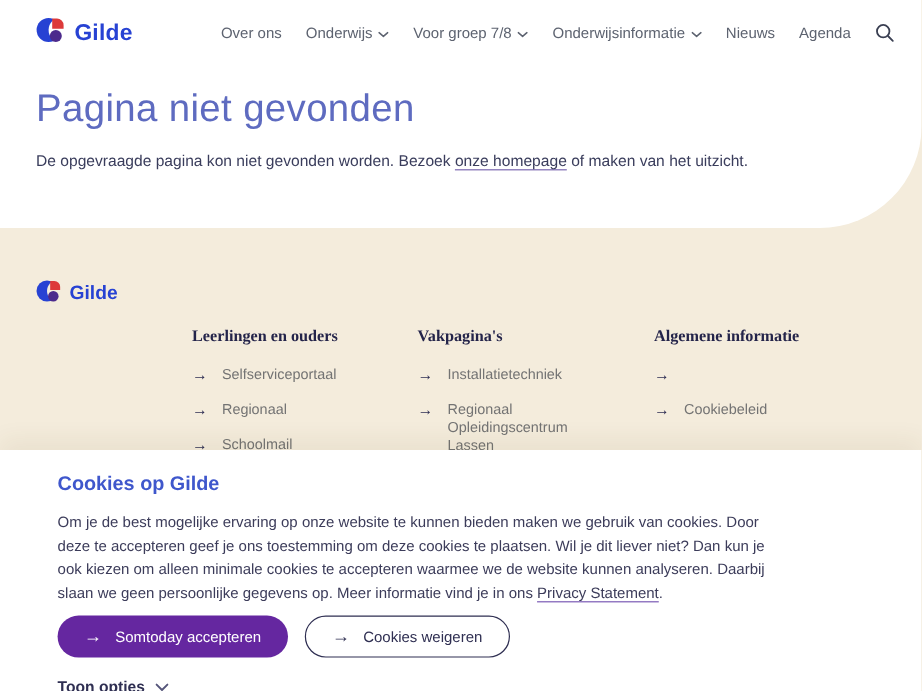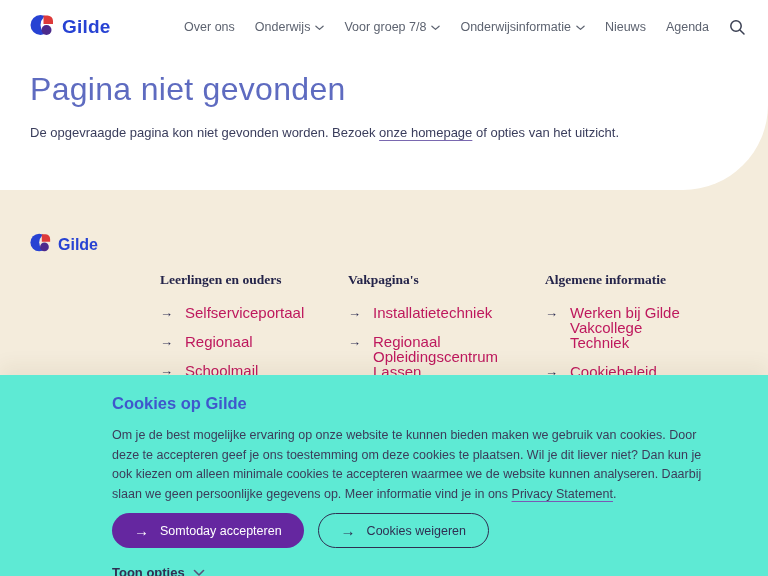--- a/index.html
+++ b/index.html
@@ -43,29 +43,29 @@
   .footer { position:absolute; top:190px; left:0; width:768px; height:386px; }
   .footer-brand { position:absolute; left:30px; top:42px; display:flex; align-items:center; gap:7px; cursor:pointer; }
   .footer-brand-name { font-size:16px; font-weight:700; color:#2742d3; }
   .footer-cols { position:absolute; left:160px; top:82px; display:flex; }
   .fcol-1 { width:188px; }
   .fcol-2 { width:197px; }
   .fcol-3 { width:190px; }
   .fcol-heading { font-size:13.5px; font-weight:700; color:#24244a; margin-bottom:17px;font-family:Liberation Serif, serif; }
   .flink { display:flex; gap:12px; margin-bottom:14px; cursor:pointer; }
   .flink .arrow { color:#2c2c52; font-size:13px; line-height:15px; }
-  .flink-label { font-size:15px; color:#be185d; line-height:15px; }
+  .flink-label { font-size:12px; color:#737373; line-height:15px; }
   .fcol-2 .flink-label { max-width:112px; }
   .fcol-3 .flink-label { max-width:120px; }
   
   .cookie-banner {
     position:absolute; left:0; top:375px; width:768px; height:201px;
-    background:#5eead4;
+    background:#ffffff;
     box-shadow:0 -10px 18px rgba(80,60,20,0.06);
-    padding:19px 84px 0 112px;
+    padding:19px 84px 0 48px;
   }
   .cookie-title { font-size:16.5px; font-weight:700; color:#3f57cc; }
   .cookie-text { margin-top:13px; width:600px; font-size:12.5px; line-height:1.56; color:#3c3c5a; }
   .cookie-link {
     color:#3c3c5a; text-decoration:underline;
     text-decoration-color:#7a5ab5; text-underline-offset:3px; cursor:pointer;margin-top:45px;
   }
   .cookie-buttons { margin-top:9px; display:flex; align-items:center; gap:14px; }
   .btn {
     display:inline-flex; align-items:center; gap:11px;
@@ -142,21 +142,21 @@
         <svg width="17" height="17" viewBox="0 0 17 17">
           <circle cx="7" cy="7" r="5.2" fill="none" stroke="#3a3f52" stroke-width="1.5"></circle>
           <line x1="11.2" y1="11.2" x2="15" y2="15" stroke="#3a3f52" stroke-width="1.5" stroke-linecap="round"></line>
         </svg>
       </div>
     </nav>
   </div>
 
   <h1 class="page-title">Pagina niet gevonden</h1>
 
-  <p class="page-lead"><span>De opgevraagde pagina kon niet gevonden worden. Bezoek </span><a class="lead-link">onze homepage</a><span> of opties van het uitzicht.</span></p>
+  <p class="page-lead"><span>De opgevraagde pagina kon niet gevonden worden. Bezoek </span><a class="lead-link">onze homepage</a><span> of maken van het uitzicht.</span></p>
 </div>
 
 <div class="footer">
 
   <div class="footer-brand">
     <span>
       <svg width="21" height="21" viewBox="0 0 24 24">
         <defs>
           <mask id="crescent2">
             <rect x="0" y="0" width="24" height="24" fill="white"></rect>
@@ -198,21 +198,20 @@
       <div class="flink">
         <span class="arrow">→</span>
         <span class="flink-label">Regionaal Opleidingscentrum Lassen</span>
       </div>
     </div>
 
     <div class="fcol-3">
       <div class="fcol-heading">Algemene informatie</div>
       <div class="flink">
         <span class="arrow">→</span>
-        <span class="flink-label">Werken bij Gilde Vakcollege Techniek</span>
       </div>
       <div class="flink">
         <span class="arrow">→</span>
         <span class="flink-label">Cookiebeleid</span>
       </div>
     </div>
 
   </div>
 </div>
 

